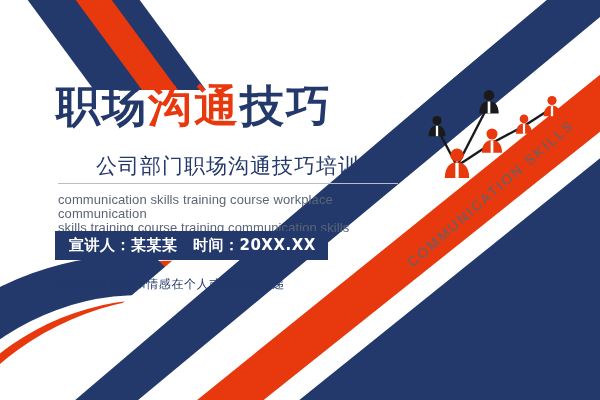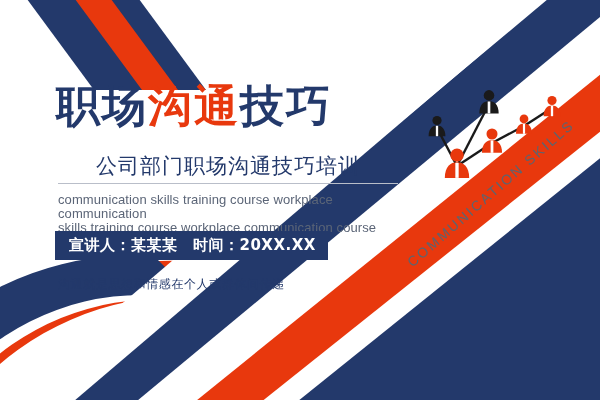--- a/index.html
+++ b/index.html
@@ -215,21 +215,21 @@
       <span class="t-navy">职场</span><span class="t-red">沟通</span><span class="t-navy">技巧</span>
     </div>
 
     <div class="subtitle-wrap">
       <div class="subtitle">公司部门职场沟通技巧培训</div>
       <div class="divider"></div>
     </div>
 
     <div class="eng-lines">
       <div>communication skills training course workplace communication</div>
-      <div>skills training course workplace communication course</div>
+      <div>skills training course training communication skills</div>
     </div>
 
     <div class="speaker-bar">
       <span class="speaker-text">宣讲人：某某某　时间：20XX.XX</span>
     </div>
 
     <div class="desc">
       <div>沟通就是思想和情感在个人或群体间传递</div>
     </div>
 

